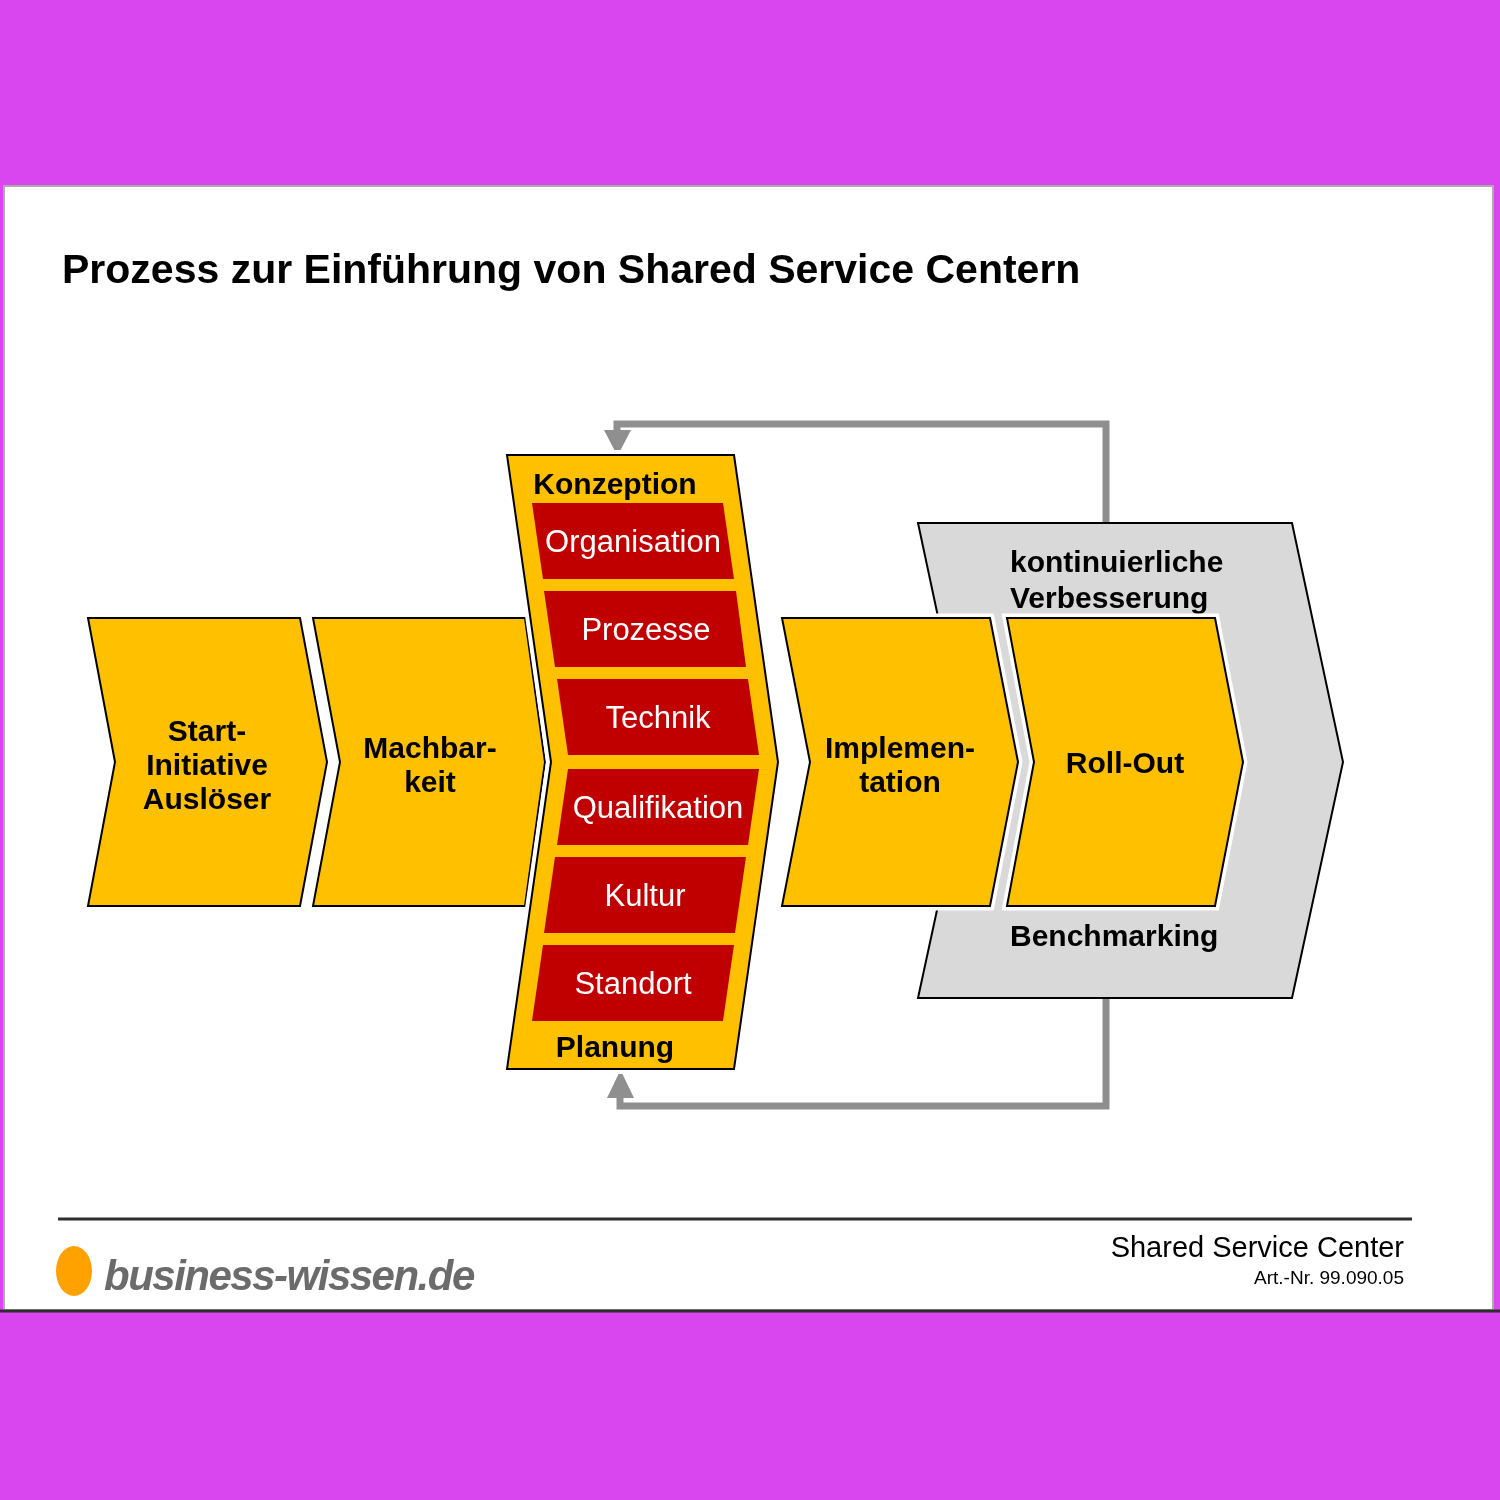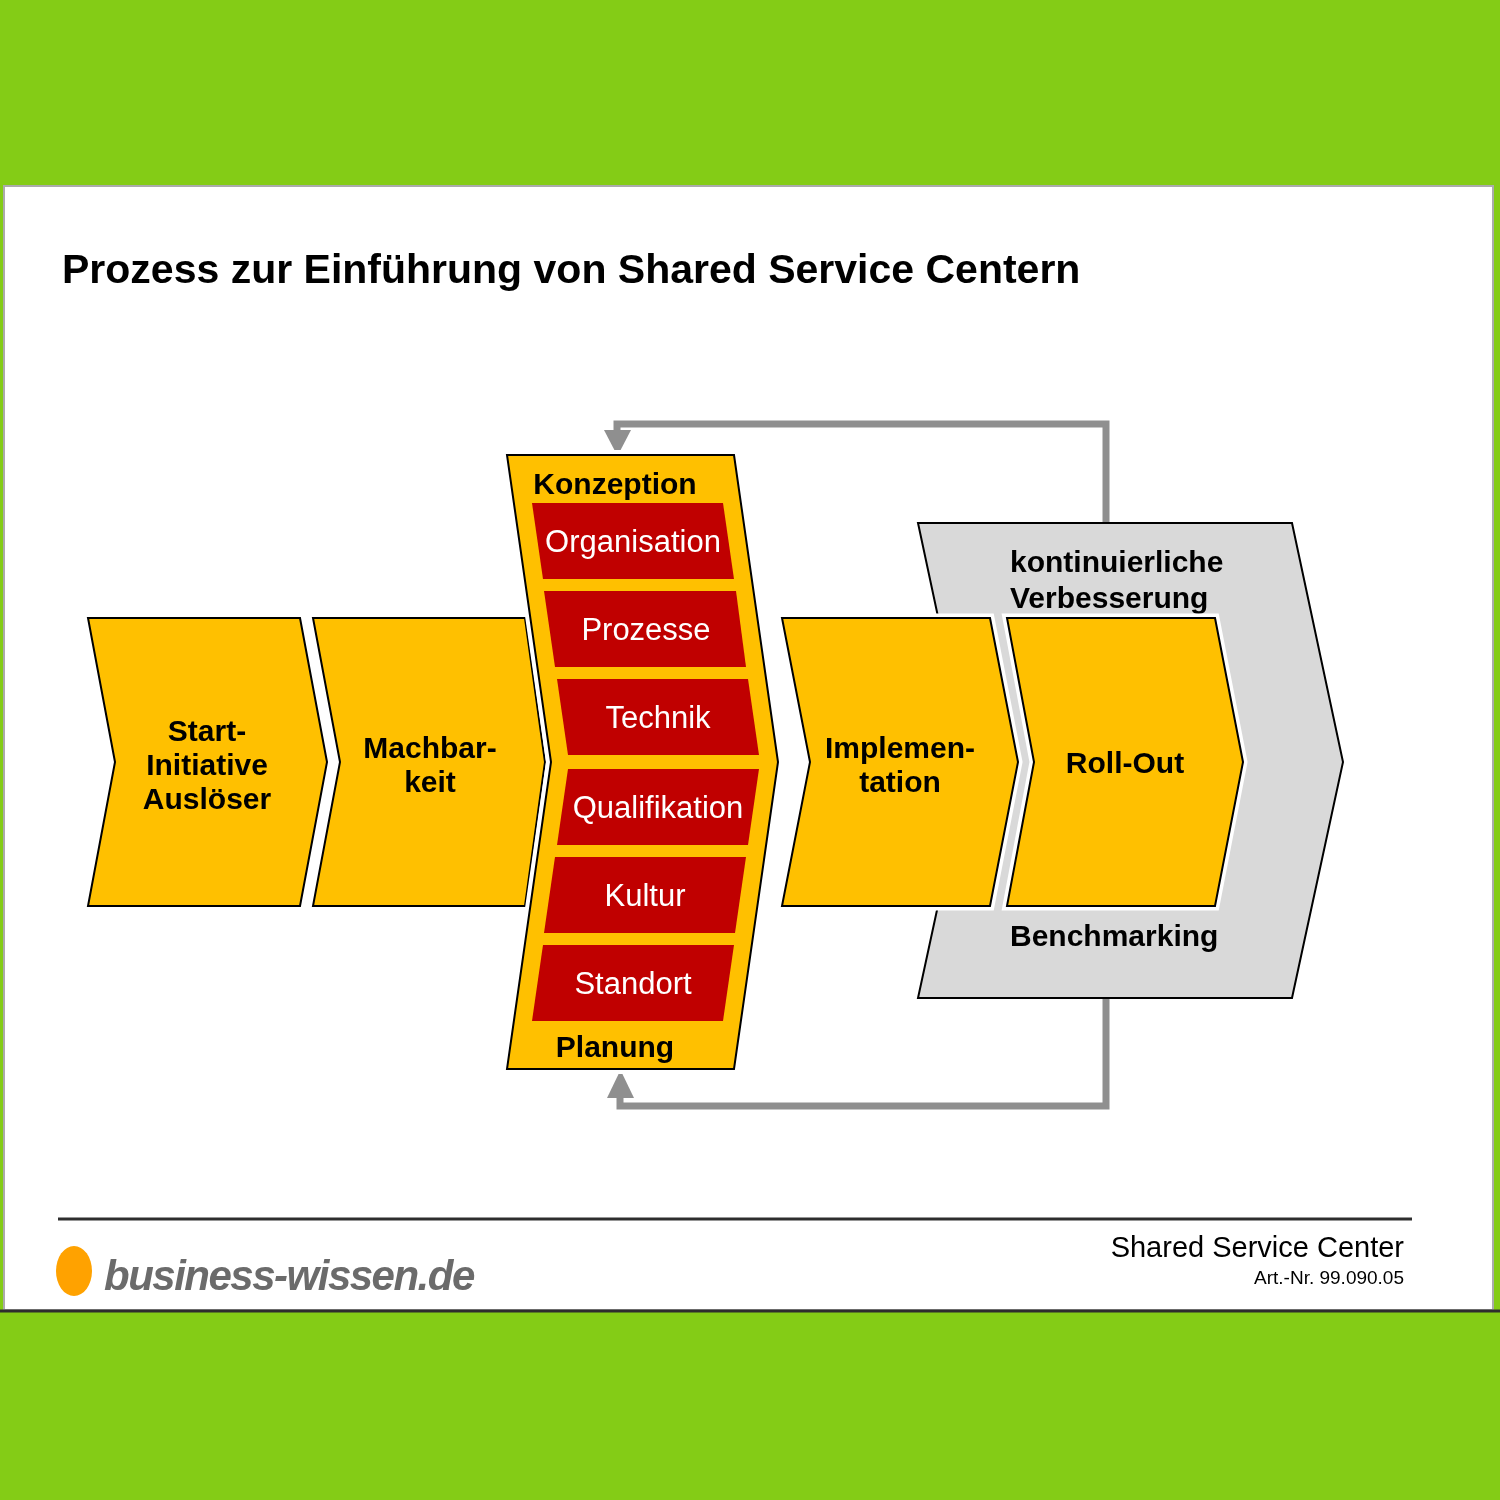--- a/index.html
+++ b/index.html
@@ -1,16 +1,16 @@
 <!DOCTYPE html>
 <html><head>
 <meta charset="utf-8">
 <style>
   html,body{margin:0;padding:0;background:#ffffff;}
-  .canvas{position:relative;width:1500px;height:1500px;background:#84cc16;overflow:hidden;}
+  .canvas{position:relative;width:1500px;height:1500px;background:#d946ef;overflow:hidden;}
   svg{position:absolute;left:0;top:0;}
   text{font-family:"Liberation Sans","DejaVu Sans",sans-serif;}
   .stage-label{font-size:30px;font-weight:bold;fill:#000;text-anchor:middle;}
   .band-label{font-size:30px;font-weight:bold;fill:#000;text-anchor:middle;}
   .box-label{font-size:31px;fill:#ffffff;text-anchor:middle;}
   .gray-label{font-size:30px;font-weight:bold;fill:#000;text-anchor:start;}
 </style>
 </head>
 <body>
 

